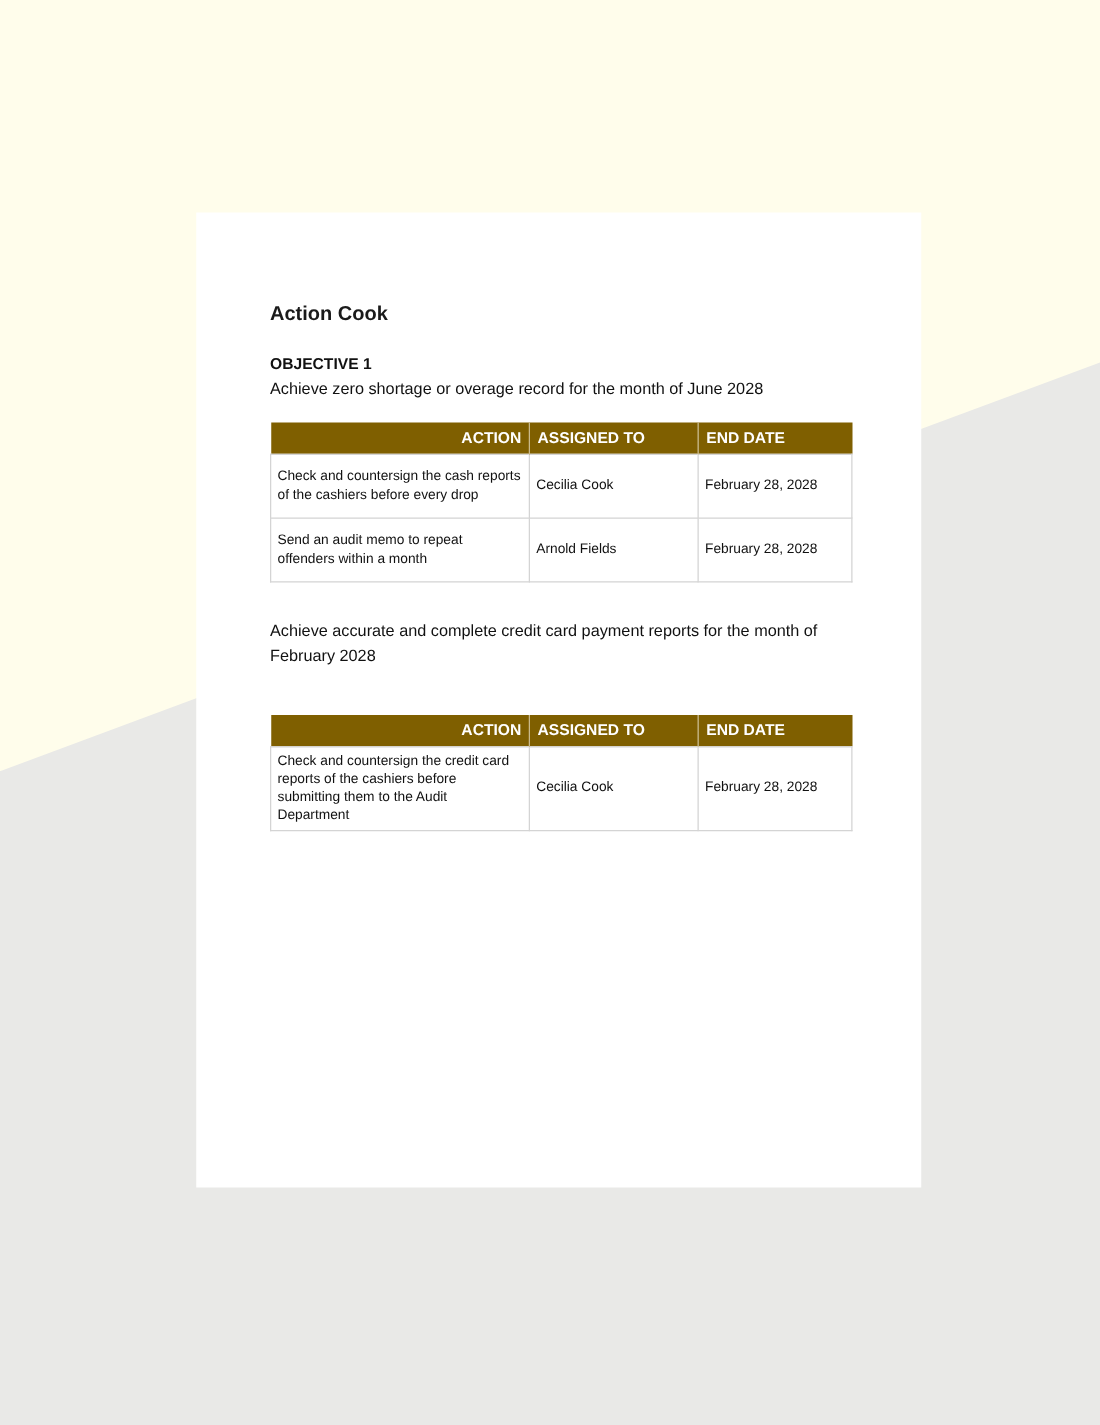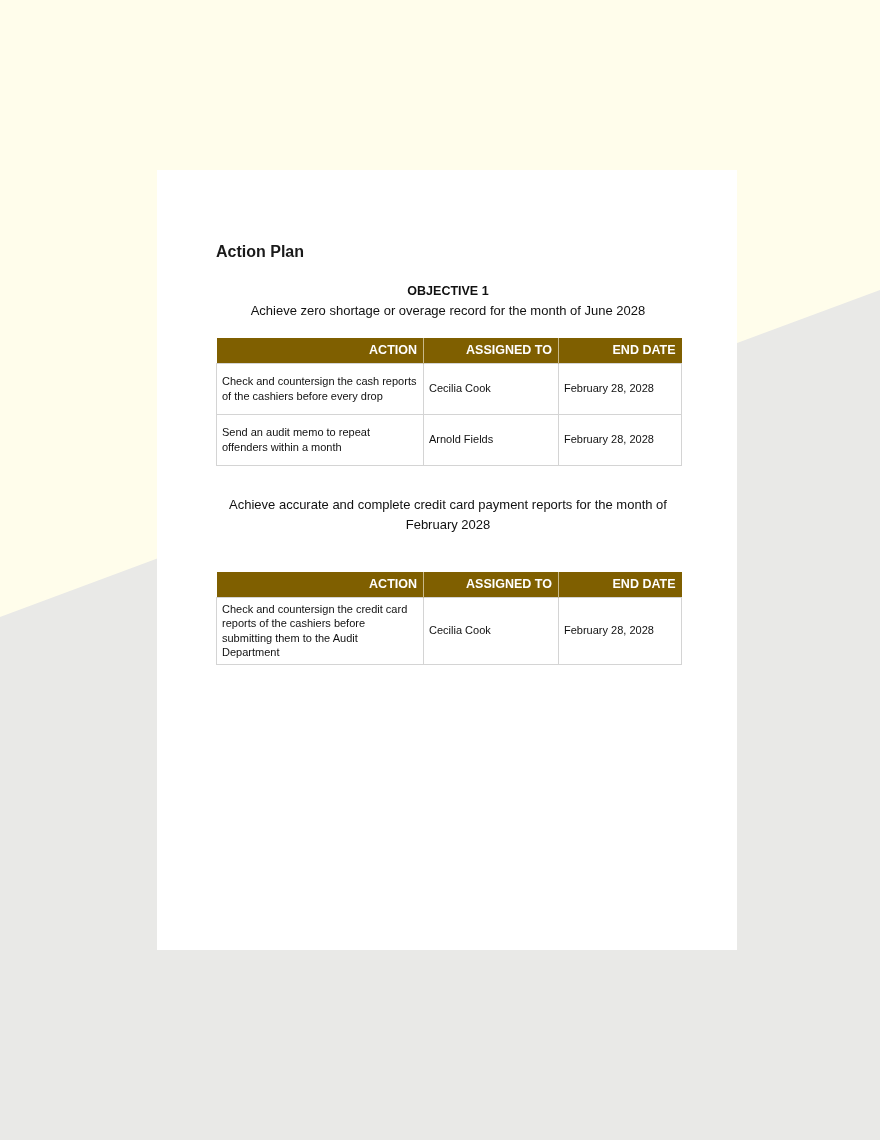--- a/index.html
+++ b/index.html
@@ -33,21 +33,21 @@
       left: 59px;
       top: 73px;
       font-size: 16px;
       font-weight: bold;
       color: #1a1a1a;
     }
     .objective {
       position: absolute;
       left: 59px;
       width: 464px;
-      text-align: center;
+      text-align: left;
       color: #111;
     }
     .objective .obj-label {
       font-size: 12.5px;
       font-weight: bold;
       line-height: 20px;
     }
     .objective .obj-desc {
       font-size: 13px;
       line-height: 20px;
@@ -63,21 +63,21 @@
       table-layout: fixed;
     }
     table.plan th {
       background: #7f5f00;
       color: #ffffff;
       font-size: 12.5px;
       font-weight: bold;
       height: 25px;
       padding: 0 6px;
       border-right: 1px solid #c9b98a;
-      text-align: right;
+      text-align: left;
     }
     table.plan th:first-child { text-align: right; }
     table.plan th:last-child { border-right: none; }
     table.plan td {
       border: 1px solid #d4d4d4;
       font-size: 11px;
       line-height: 14.5px;
       color: #111;
       padding: 4px 5px;
       vertical-align: middle;
@@ -91,21 +91,21 @@
     col.ca { width: 207px; }
     col.cb { width: 135px; }
     col.cc { width: 123px; }
   </style>
 </head>
 <body>
 
 <div class="bg-cream"></div>
 
 <div class="page">
-  <div class="doc-title">Action Plan</div>
+  <div class="doc-title">Action Cook</div>
 
   <div class="objective obj1">
     <div class="obj-label">OBJECTIVE 1</div>
     <div class="obj-desc">Achieve zero shortage or overage record for the month of June 2028</div>
   </div>
 
   <table class="plan t1">
     <colgroup>
         <col class="ca">
         <col class="cb">

